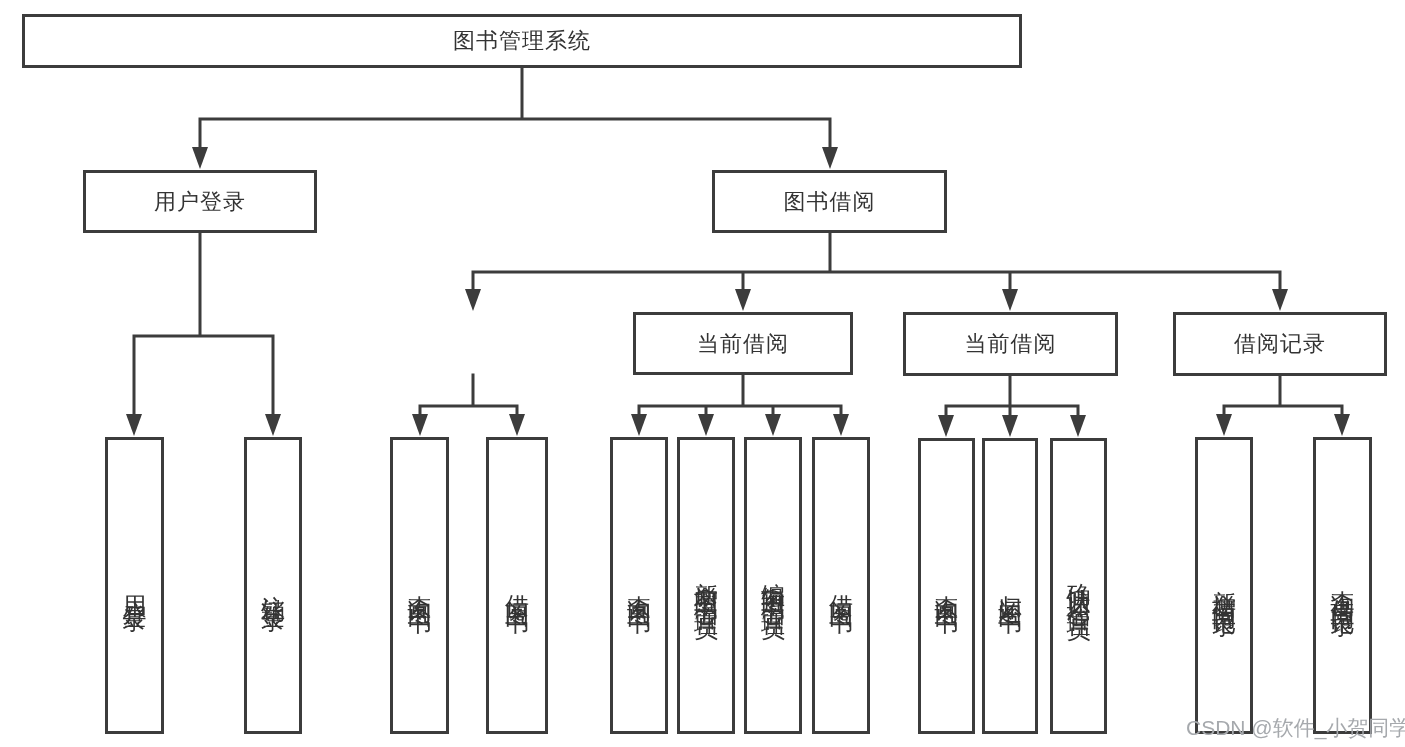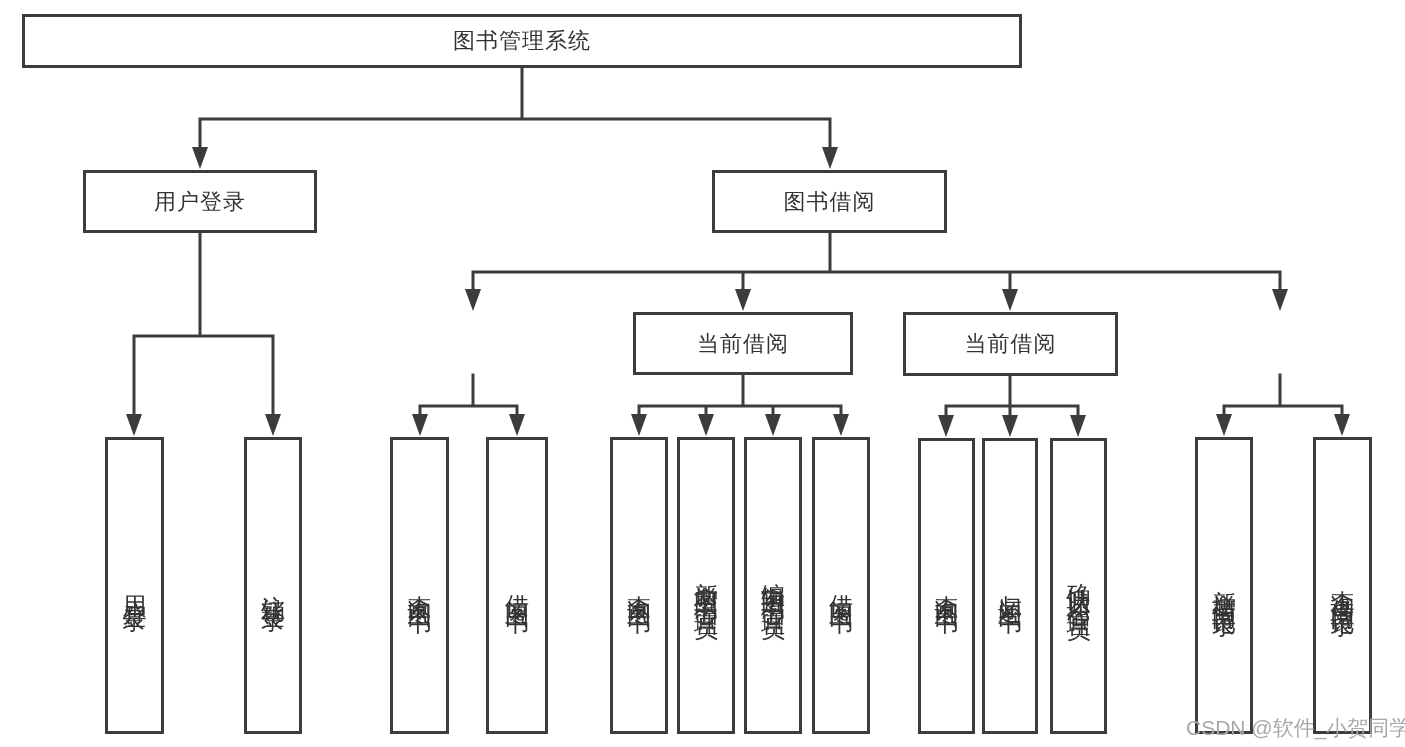--- a/index.html
+++ b/index.html
@@ -103,20 +103,23 @@
   <div class="node h" style="left:712px;top:170px;width:235px;height:63px">
     <span class="lbl">图书借阅</span>
   </div>
 
   <div class="node h" style="left:633px;top:312px;width:220px;height:63px">
     <span class="lbl">当前借阅</span>
   </div>
   <div class="node h" style="left:903px;top:312px;width:215px;height:64px">
     <span class="lbl">当前借阅</span>
   </div>
+  <div class="node h" style="left:1173px;top:312px;width:214px;height:64px">
+    <span class="lbl">借阅记录</span>
+  </div>
 
   <div class="node v" style="left:105px;top:437px;width:59px;height:297px">
     <span class="lbl">用户登录</span>
   </div>
   <div class="node v" style="left:244px;top:437px;width:58px;height:297px">
     <span class="lbl">注销登录</span>
   </div>
 
   <div class="node v" style="left:390px;top:437px;width:59px;height:297px">
     <span class="lbl">查询图书</span>

